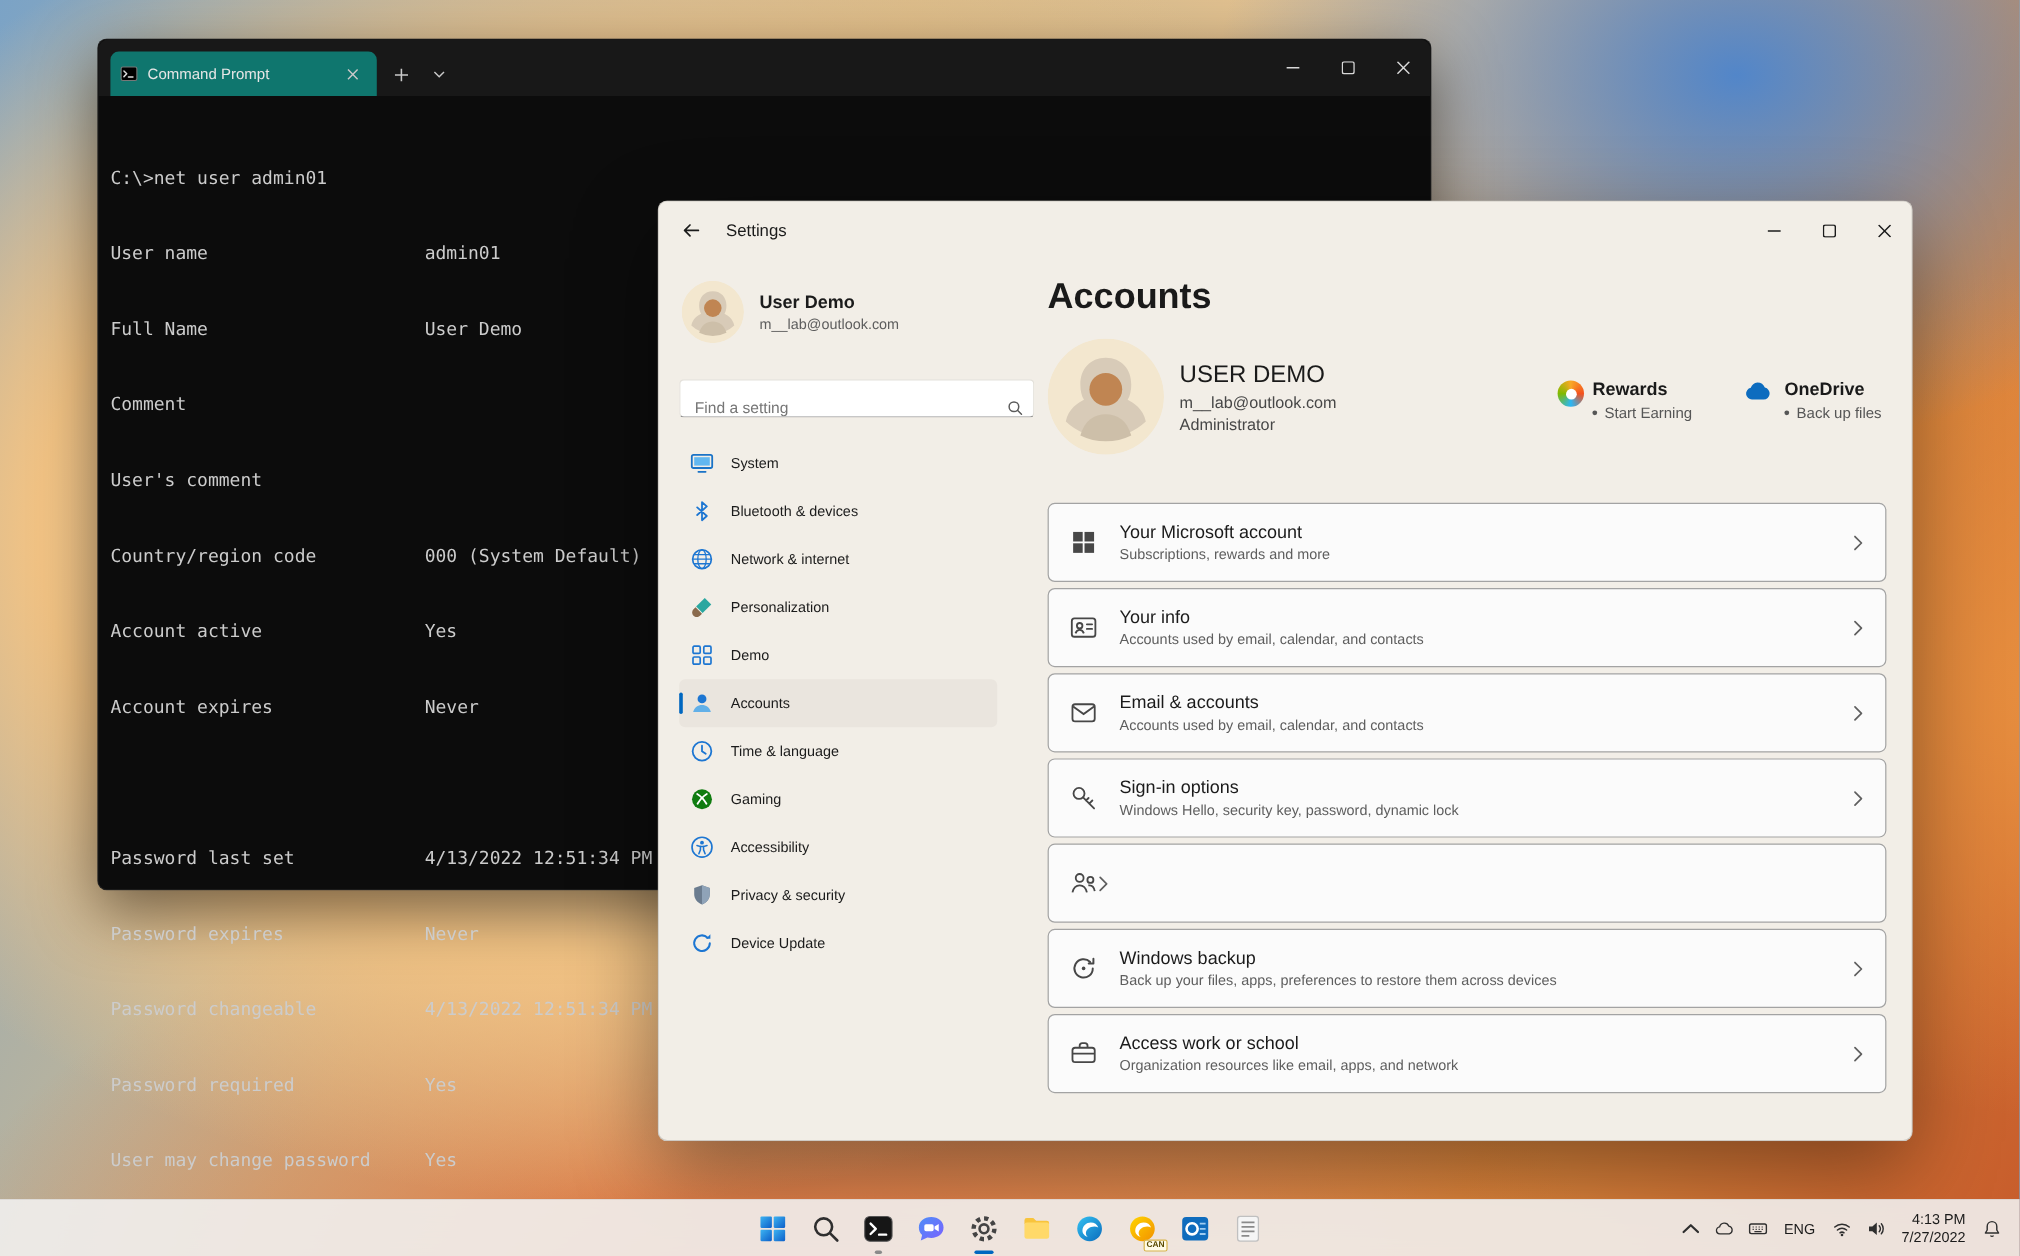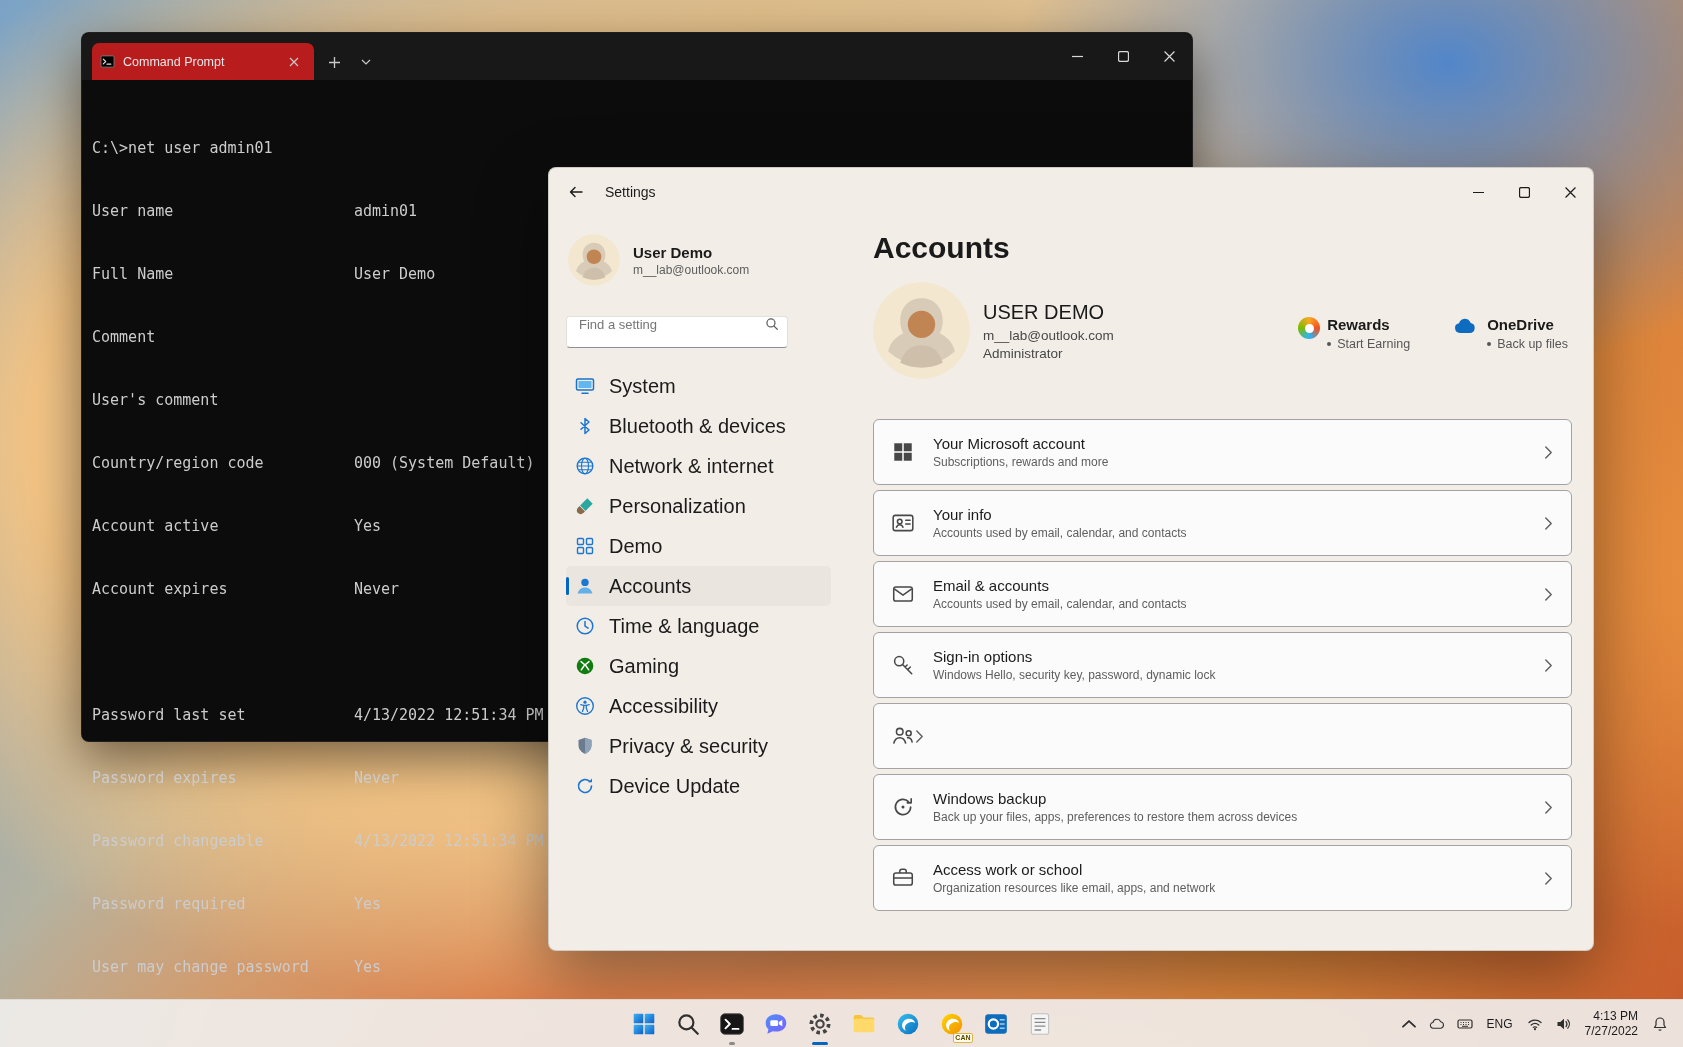--- a/index.html
+++ b/index.html
@@ -11,21 +11,21 @@
     radial-gradient(720px 520px at 86% 6%, #5286c9 0%, rgba(82,134,201,0) 60%),
     radial-gradient(900px 650px at 104% 55%, #e8903f 0%, rgba(232,144,63,0) 55%),
     radial-gradient(1050px 780px at 30% 42%, #f8e6c2 0%, #f2c384 45%, rgba(242,195,132,0) 72%),
     radial-gradient(1200px 700px at 38% 108%, #d95f28 0%, rgba(217,95,40,0) 60%),
     linear-gradient(118deg, #7ba3c6 0%, #cfb98f 34%, #eec690 55%, #df8a3e 78%, #c65b2b 100%);}
 
   
   .term{position:absolute;left:81px;top:32px;width:1112px;height:710px;background:#0c0c0c;
     border-radius:8px;border:1px solid rgba(255,255,255,.08);box-shadow:0 18px 50px rgba(0,0,0,.5);z-index:1}
   .term-bar{height:47px;background:#181818;border-radius:8px 8px 0 0;display:flex;align-items:flex-end}
-  .term-tab{display:flex;align-items:center;gap:8px;margin-left:10px;width:222px;height:37px;background:#b91c1c;
+  .term-tab{display:flex;align-items:center;gap:8px;margin-left:10px;width:222px;height:37px;background:#0f766e;
     border-radius:7px 7px 0 0;padding:0 8px;color:#e6e6e6;font-size:12.5px}
   .term-tab-title{flex:1;white-space:nowrap;overflow:hidden}
   .term-tab-close,.term-bar-btn{width:24px;height:24px;display:flex;align-items:center;justify-content:center;color:#c9c9c9;border-radius:4px}
   .term-bar-btn{margin:0 0 6px 8px}
   .term-controls{margin-left:auto;display:flex;align-self:stretch}
   .term-ctl{width:46px;display:flex;align-items:center;justify-content:center;color:#d8d8d8}
   .term-body{padding:16px 12px 0 10px;font-family:"DejaVu Sans Mono",monospace;font-size:15px;line-height:21px;
     color:#cccccc;white-space:pre}
   .tline{min-height:21px}
 
@@ -37,27 +37,27 @@
   .set-title{margin-left:12px;font-size:14px;color:#1b1b1b}
   .set-controls{margin-left:auto;display:flex;height:100%}
   .set-ctl{width:46px;display:flex;align-items:center;justify-content:center;color:#1b1b1b}
   .set-body{display:flex;height:calc(100% - 48px)}
 
   .sidebar{width:299px;padding-left:17px;flex:none}
   .user-chip{display:flex;align-items:center;gap:13px;margin-top:14px;width:265px;padding:4px 2px;border-radius:6px}
   .user-avatar{width:52px;height:52px;border-radius:50%;flex:none;overflow:hidden}
   .user-name{font-size:15px;font-weight:700;color:#1b1b1b}
   .user-email{font-size:12px;color:#5d5d5d;margin-top:2px}
-  .searchbox{margin-top:26px;width:222px;height:32px;background:#fff;border:1px solid #e3e0da;border-bottom:1px solid #8f8f8f;
-    border-radius:4px;display:flex;align-items:flex-start;padding:0 8px 0 12px}
+  .searchbox{margin-top:26px;width:296px;height:32px;background:#fff;border:1px solid #e3e0da;border-bottom:1px solid #8f8f8f;
+    border-radius:4px;display:flex;align-items:flex-end;padding:0 8px 0 12px}
   .searchbox input{border:none;outline:none;flex:1;font-size:13px;color:#1b1b1b;background:transparent;font-family:inherit}
   .searchbox input::placeholder{color:#767676}
   .nav{margin-top:18px}
   .nav-item{position:relative;height:40px;width:265px;display:flex;align-items:center;gap:14px;padding-left:9px;
-    border-radius:5px;font-size:20px;color:#1b1b1b;cursor:default}
+    border-radius:5px;font-size:12px;color:#1b1b1b;cursor:default}
   .nav-item.selected{background:#eae5de}
   .nav-item.selected::before{content:"";position:absolute;left:0;top:11px;width:3px;height:18px;border-radius:2px;background:#0067c0}
   .nav-ic{width:20px;height:20px;display:flex;flex:none}
   .nav-ic svg{width:20px;height:20px}
 
   .content{margin-left:25px;padding-top:14px;width:699px}
   .page-title{font-size:30px;font-weight:600;color:#1a1a1a;line-height:36px}
   .profile-row{margin-top:16px;display:flex;align-items:center}
   .profile-avatar{width:97px;height:97px;border-radius:50%;flex:none;overflow:hidden}
   .profile-text{margin-left:13px}

